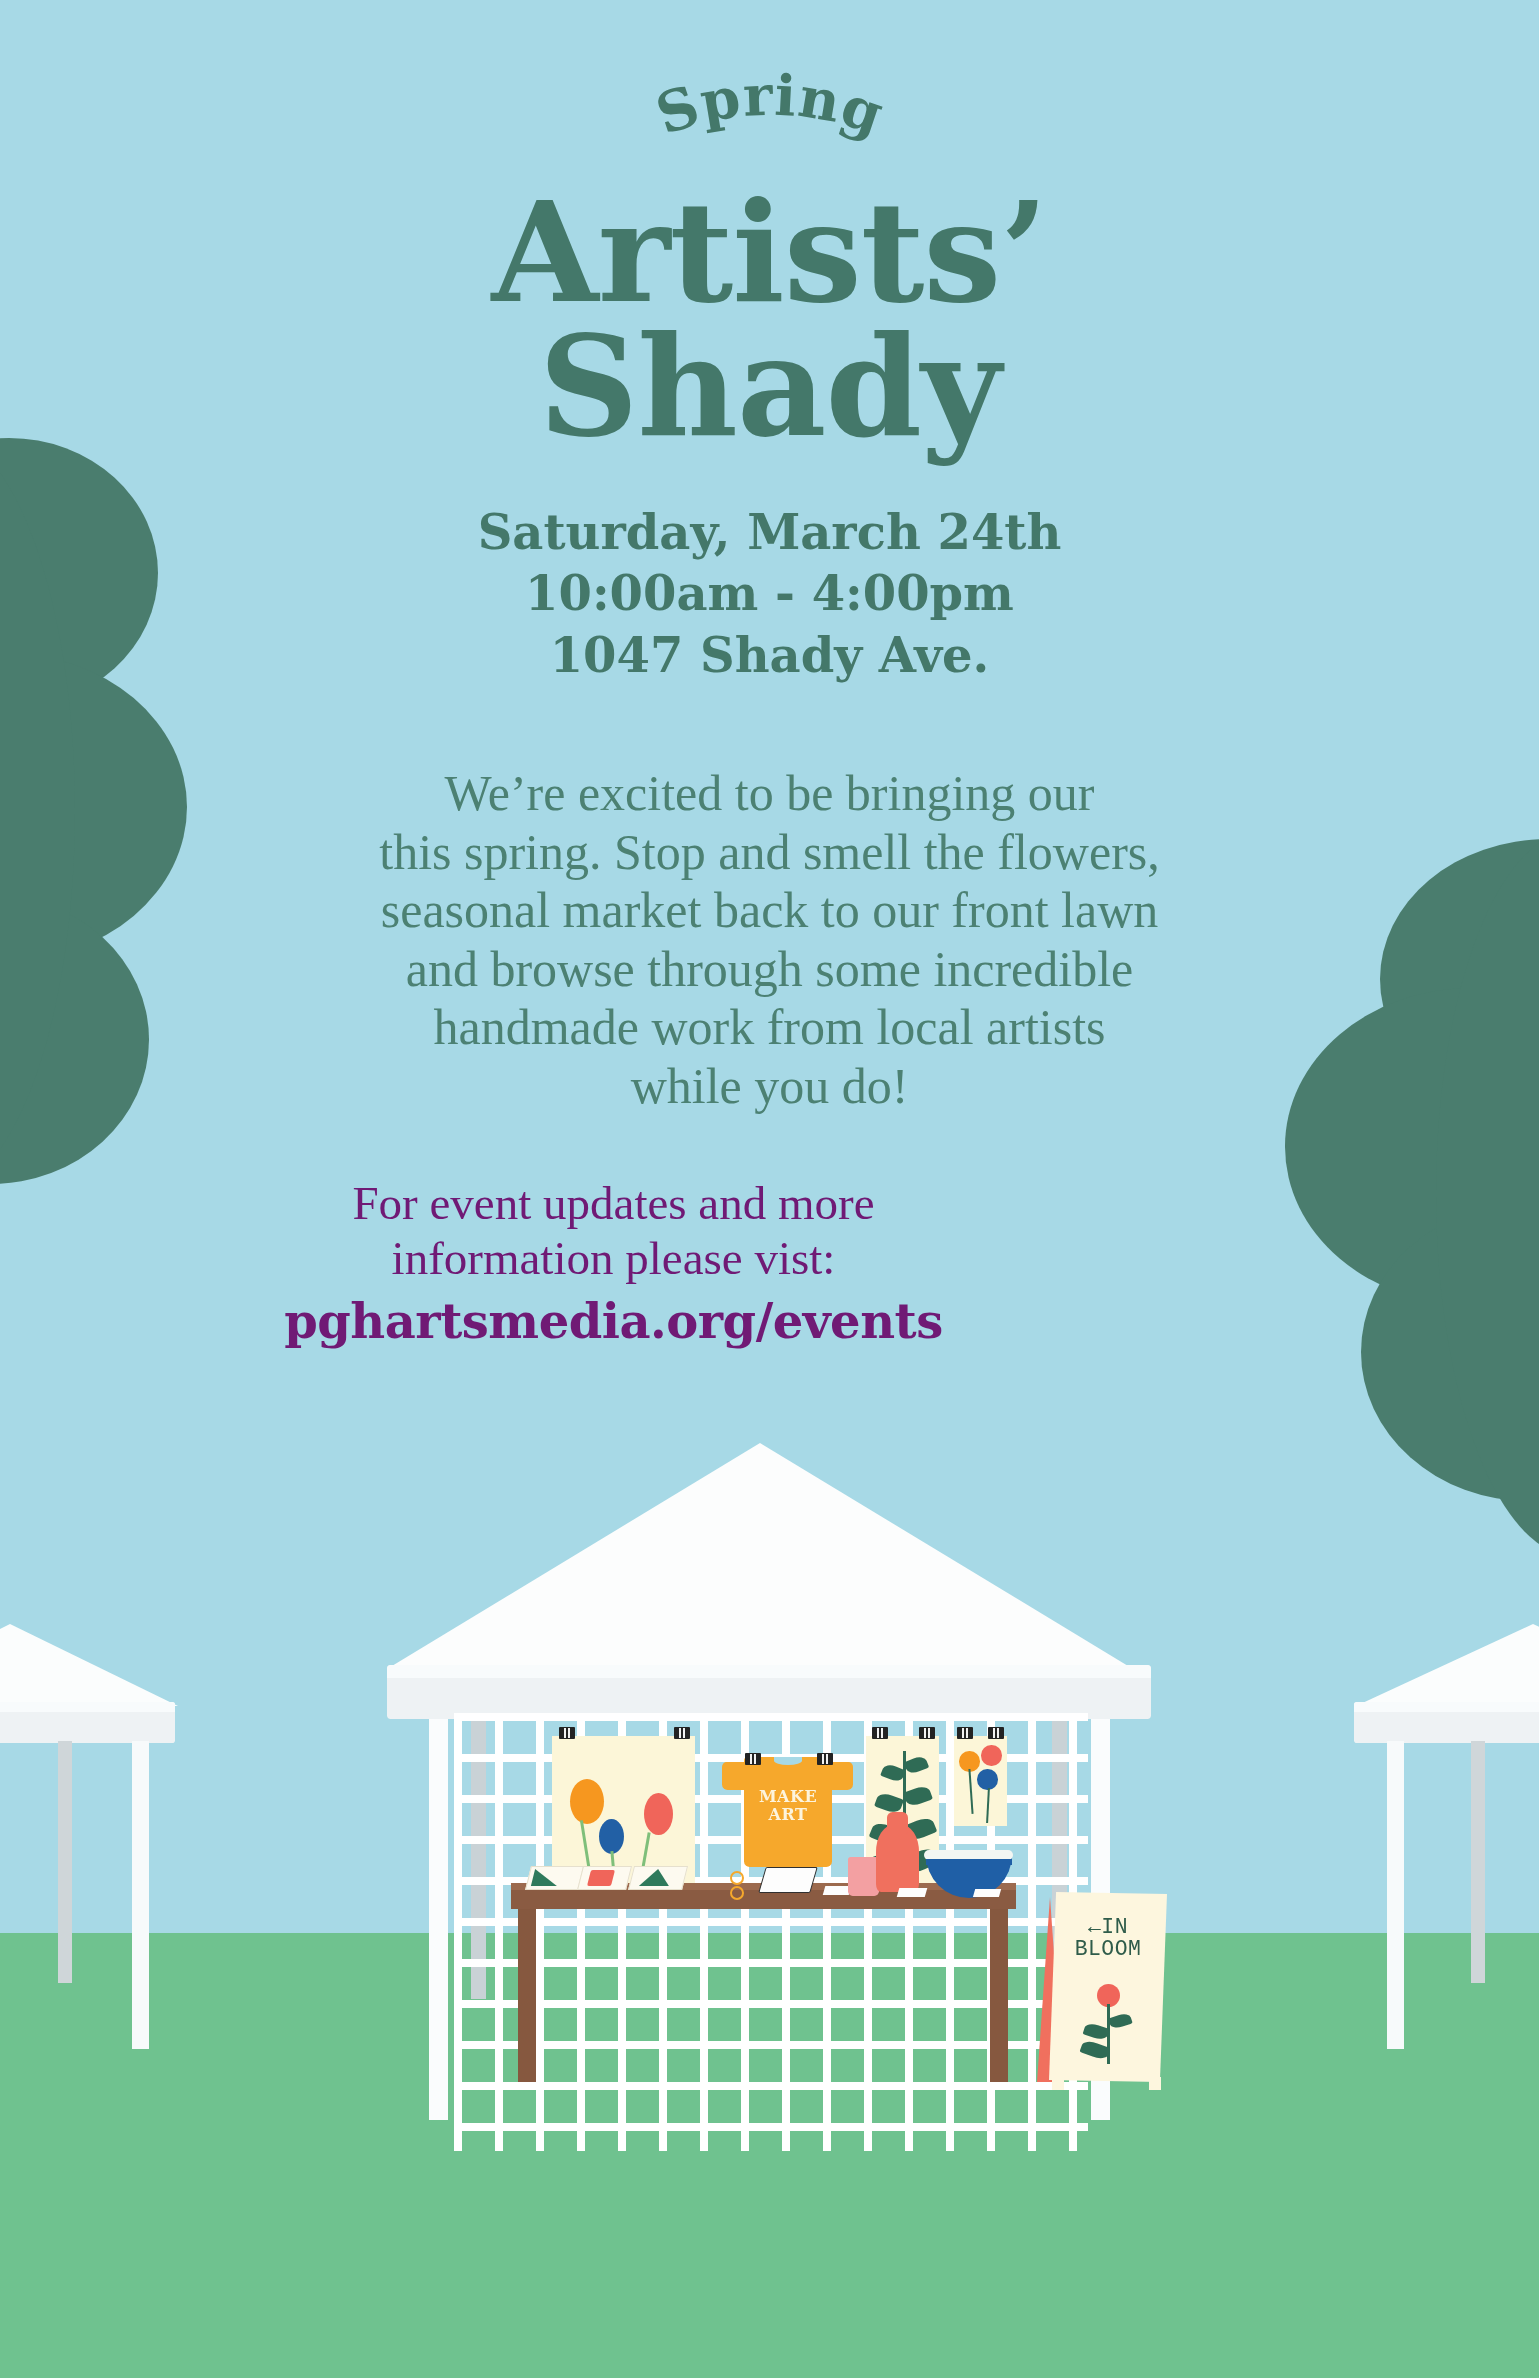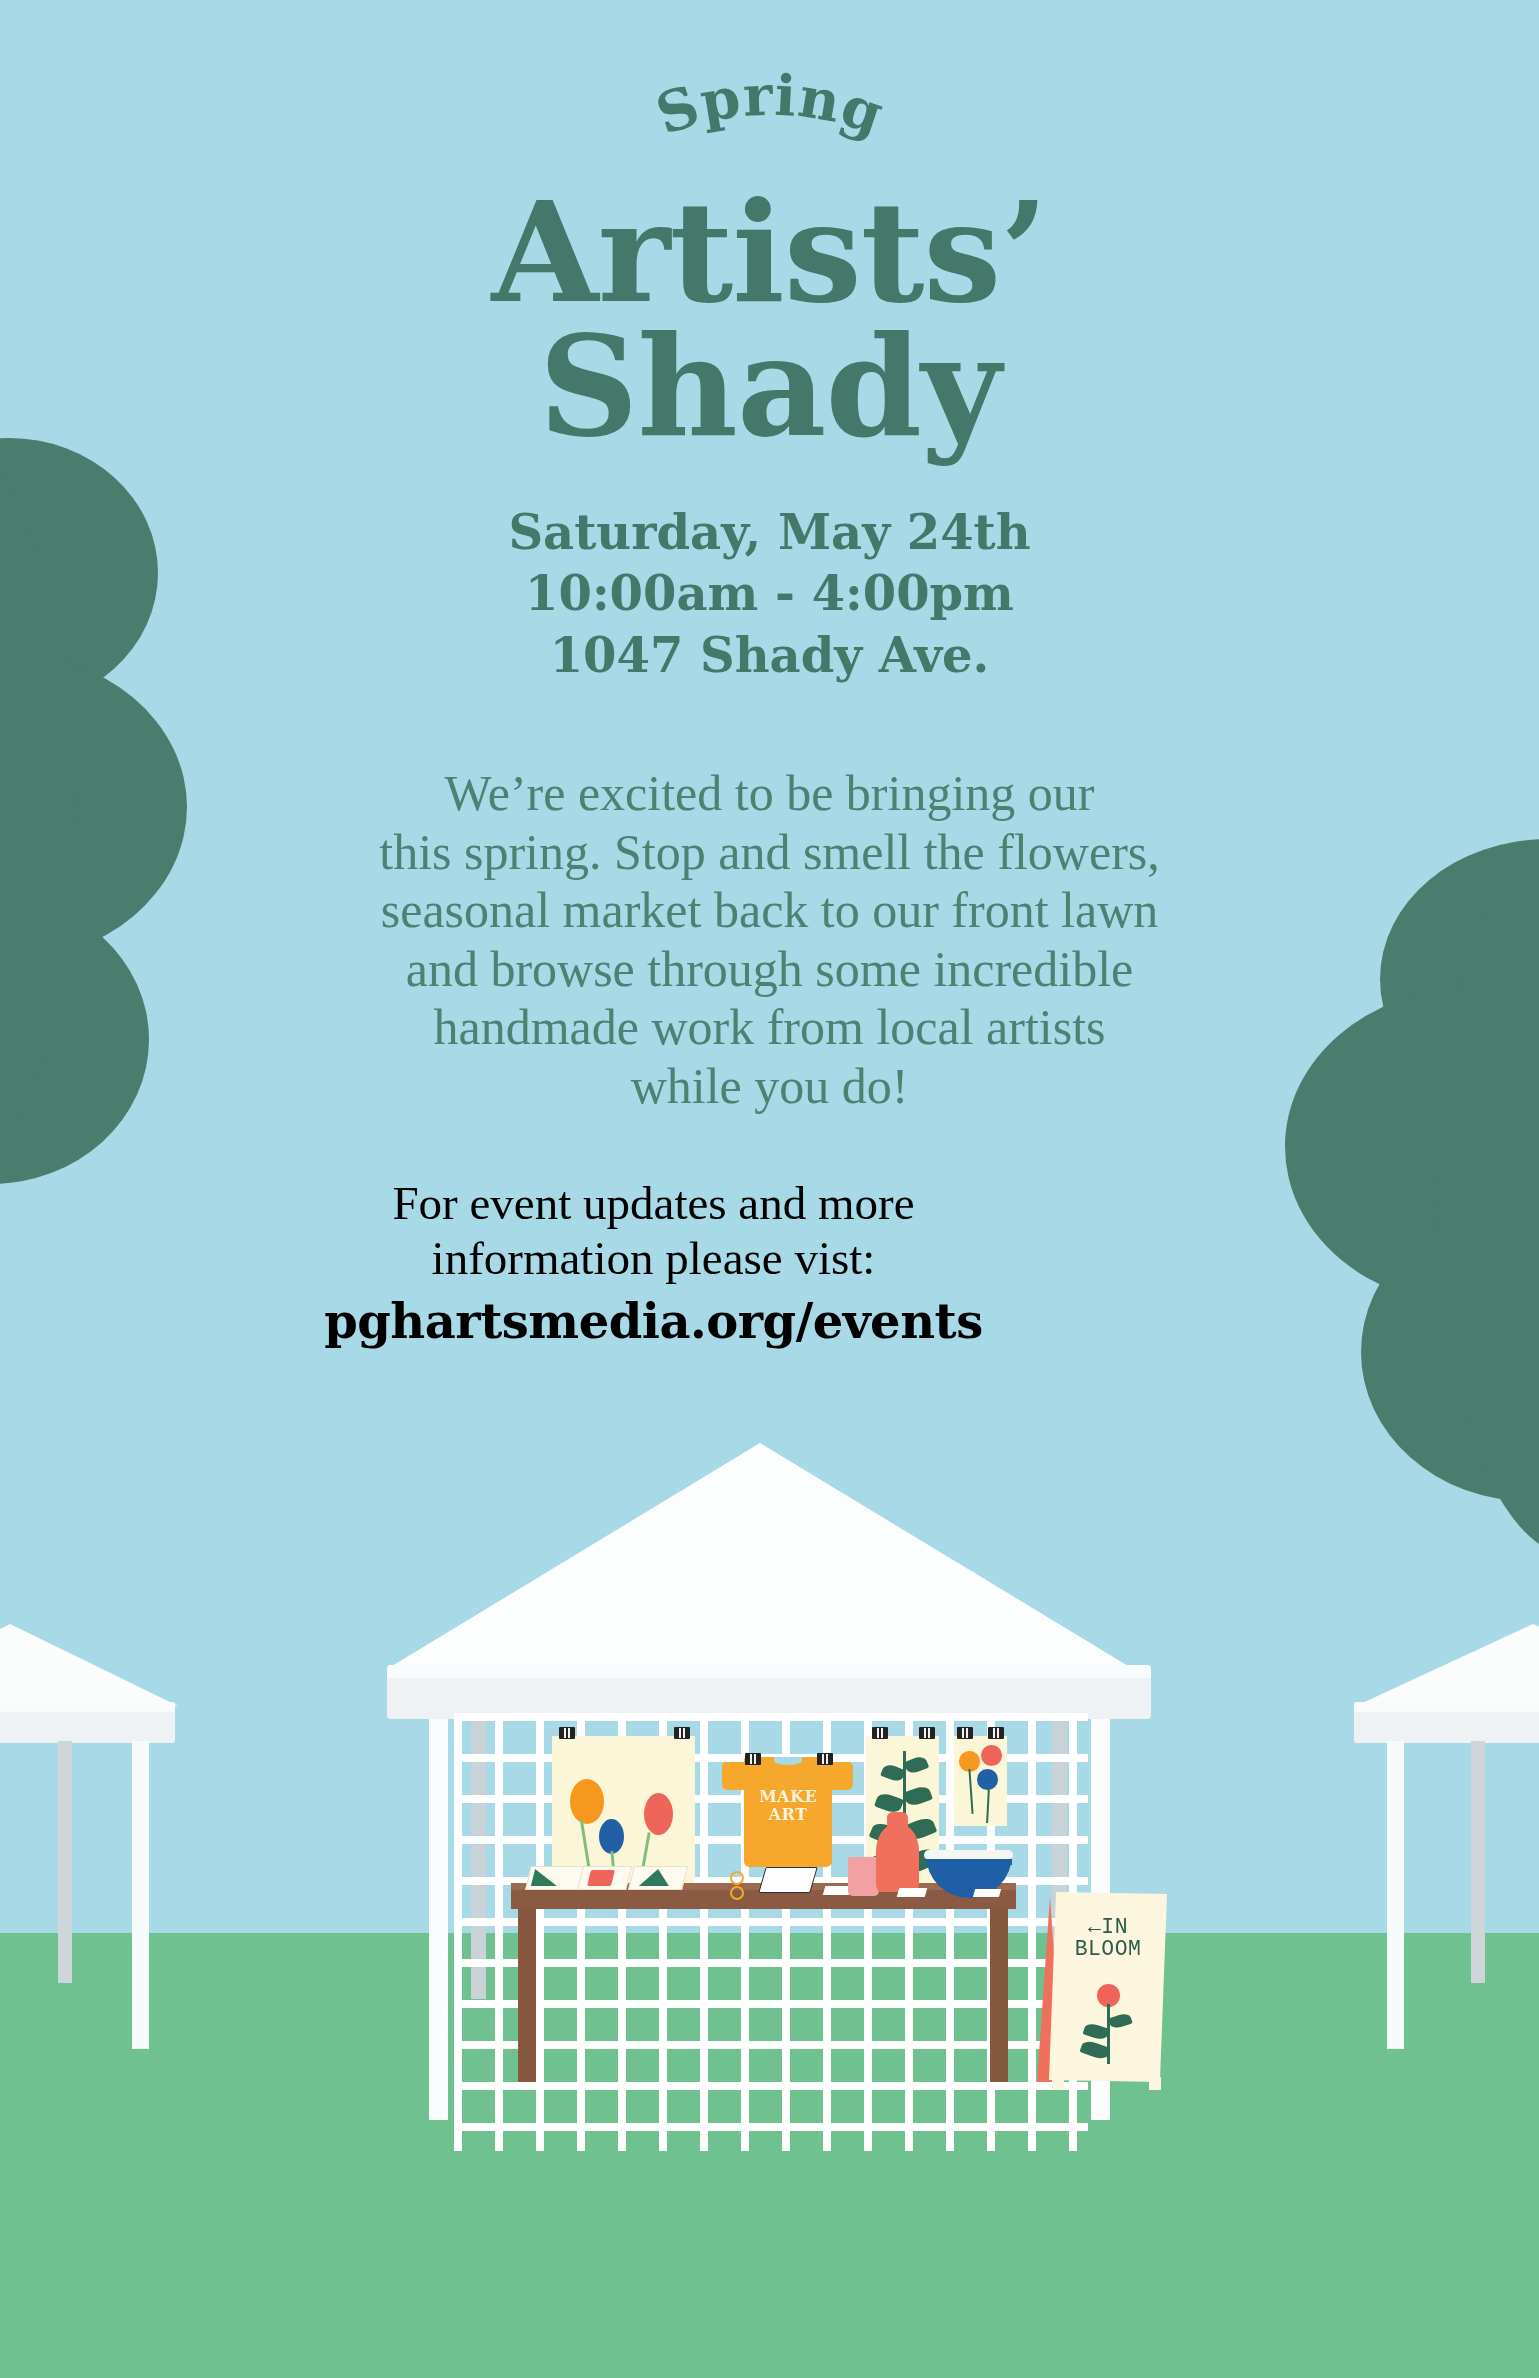--- a/index.html
+++ b/index.html
@@ -101,22 +101,21 @@
   .body-para .ln { display: block; }
 
   .info-para {
     position: absolute;
     left: 0;
     top: 1176px;
     width: 1227px;
     font-family: "Liberation Serif", serif;
     font-size: 47px;
     line-height: 1.18;
-    color: #000000;
-    padding-left: 40px;
+    color: #701a75;
   }
   .info-para .ln { display: block; }
   .info-para .url {
     display: block;
     font-family: "DejaVu Serif", serif;
     font-weight: 700;
     font-size: 48px;
     letter-spacing: -0.5px;
     margin-top: 5.6px;
   }
@@ -341,21 +340,21 @@
         </text>
       </svg>
     </div>
 
     <div class="title-main">
       <span class="ln">Artists’</span>
       <span class="ln">Shady</span>
     </div>
 
     <div class="details">
-      <span class="ln">Saturday, May 24th</span>
+      <span class="ln">Saturday, March 24th</span>
       <span class="ln">10:00am - 4:00pm</span>
       <span class="ln">1047 Shady Ave.</span>
     </div>
 
     <div class="body-para">
       <span class="ln">We’re excited to be bringing our</span>
       <span class="ln">this spring.  Stop and smell the flowers,</span>
       <span class="ln">seasonal market back to our front lawn</span>
       <span class="ln">and browse through some incredible</span>
       <span class="ln">handmade work from local artists</span>

